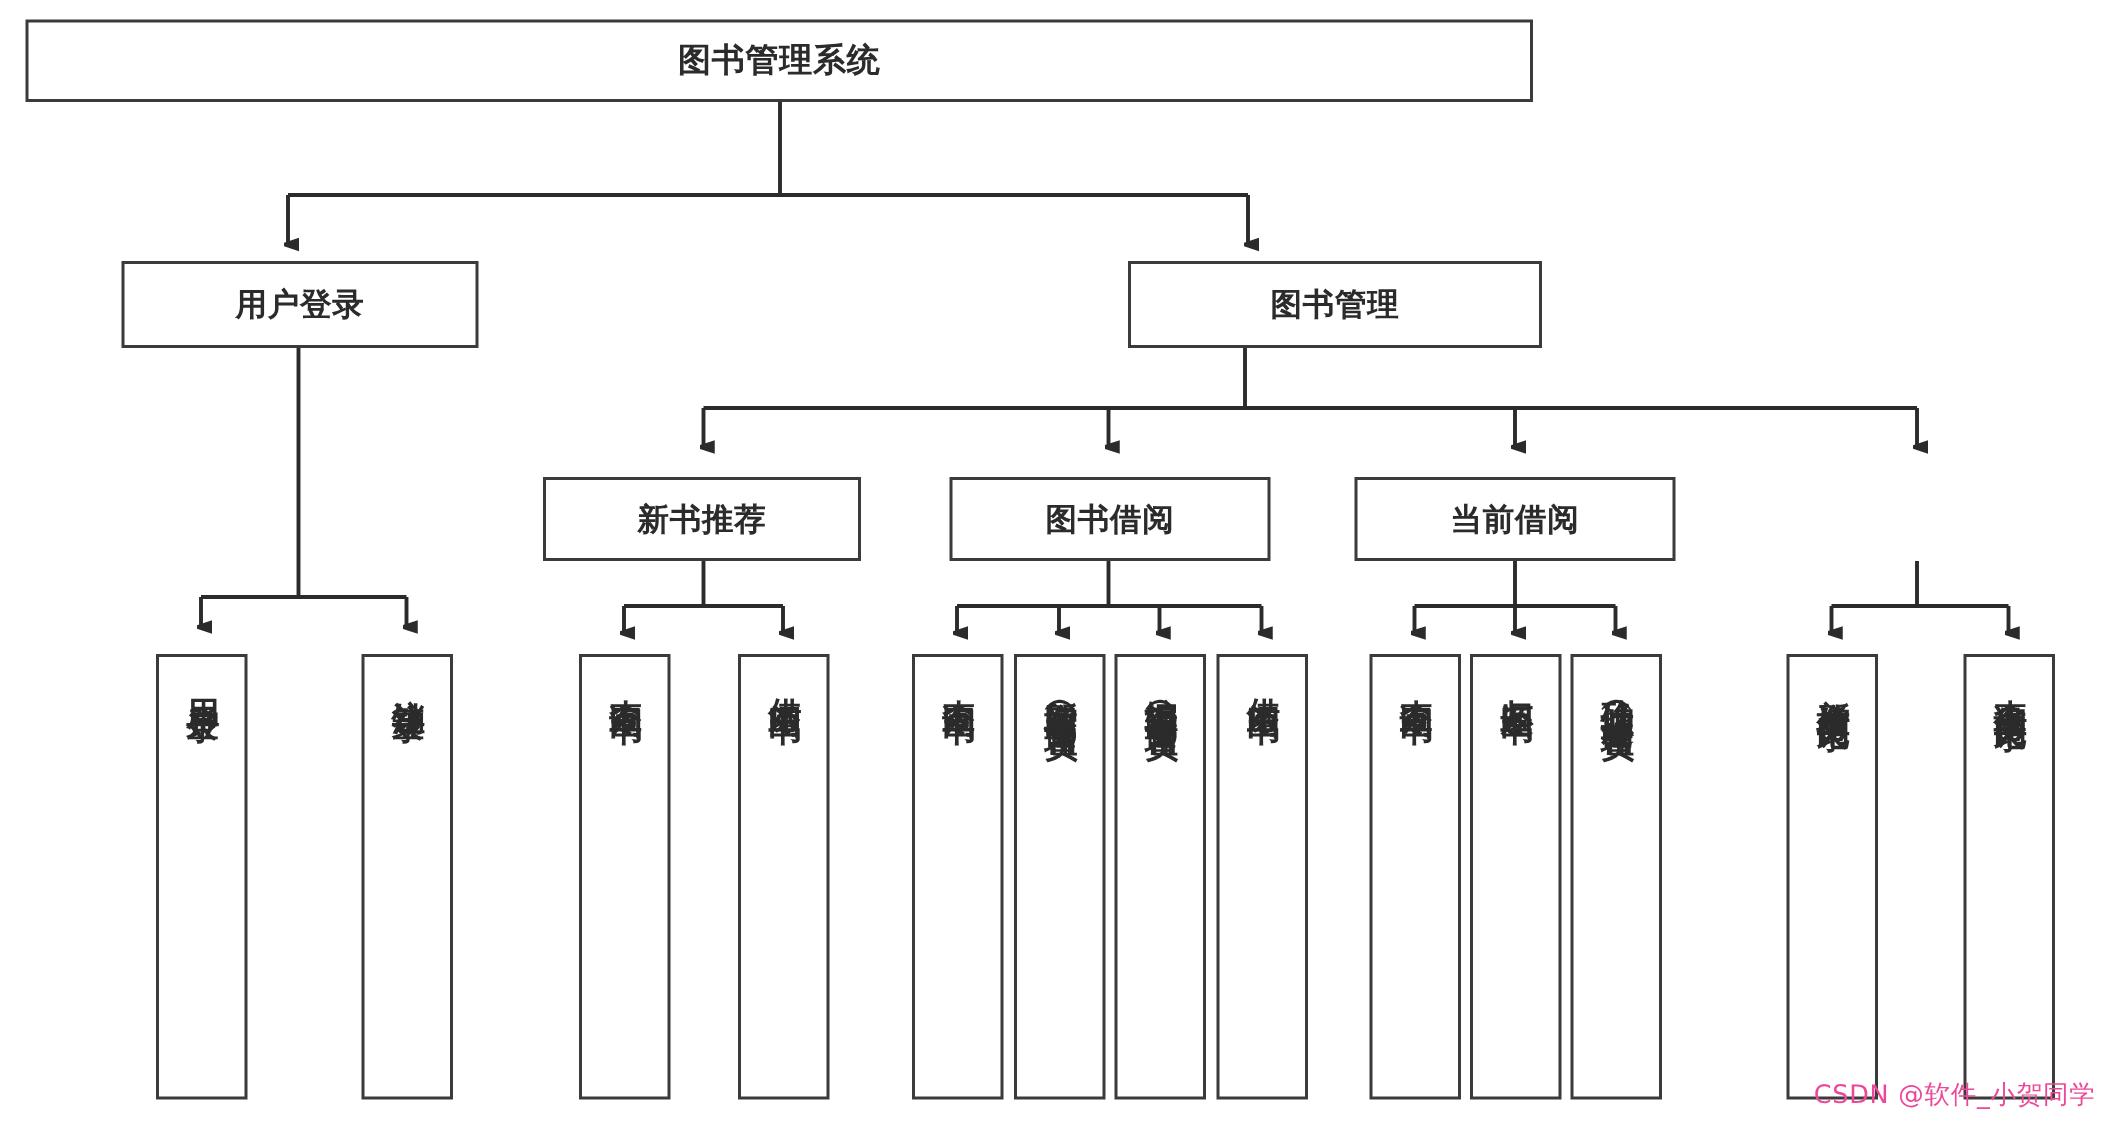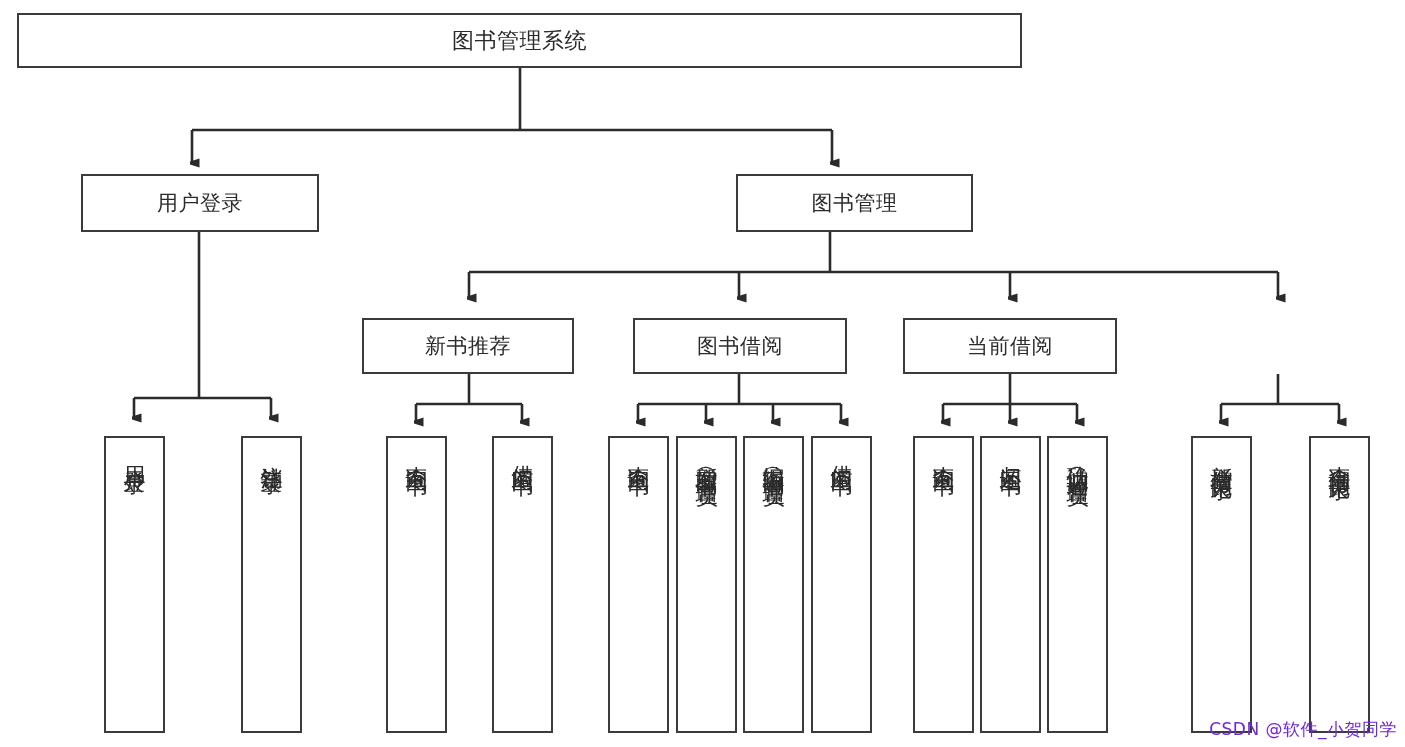--- a/index.html
+++ b/index.html
@@ -33,20 +33,21 @@
     display: flex;
     align-items: center;
     justify-content: center;
     color: #2b2b2b;
   }
   .node .label {
     display: block;
     text-align: center;
     line-height: 1.18;
     letter-spacing: 0.5px;
+    font-weight: bold;
   }
   .node.horizontal .label {
     font-size: 21px;
   }
   .node.root .label {
     font-size: 22px;
   }
   .node.vertical {
     align-items: flex-start;
     justify-content: center;
@@ -58,21 +59,21 @@
     font-size: 22px;
     line-height: 1.08;
     letter-spacing: 3px;
     white-space: nowrap;
   }
   .watermark {
     position: absolute;
     right: 8px;
     bottom: 6px;
     font-size: 17px;
-    color: #6d28d9;
+    color: #ec4899;
     letter-spacing: 0.5px;
     white-space: nowrap;
     font-family: "DejaVu Sans", "Liberation Sans", sans-serif;
   }
 </style>
 </head>
 <body>
 
 <div id="canvas">
 
@@ -128,21 +129,21 @@
   </svg>
 
   <div class="node root horizontal" style="left:17px; top:13px; width:1005px; height:55px;">
     <span class="label">图书管理系统</span>
   </div>
 
   <div class="node horizontal" style="left:81px; top:174px; width:238px; height:58px;">
     <span class="label">用户登录</span>
   </div>
 
-  <div class="node horizontal" style="left:736px; top:174px; width:237px; height:58px;">
+  <div class="node horizontal" style="left:752px; top:174px; width:276px; height:58px;">
     <span class="label">图书管理</span>
   </div>
 
   <div class="node horizontal" style="left:362px; top:318px; width:212px; height:56px;">
     <span class="label">新书推荐</span>
   </div>
 
   <div class="node horizontal" style="left:903px; top:318px; width:214px; height:56px;">
     <span class="label">当前借阅</span>
   </div>

